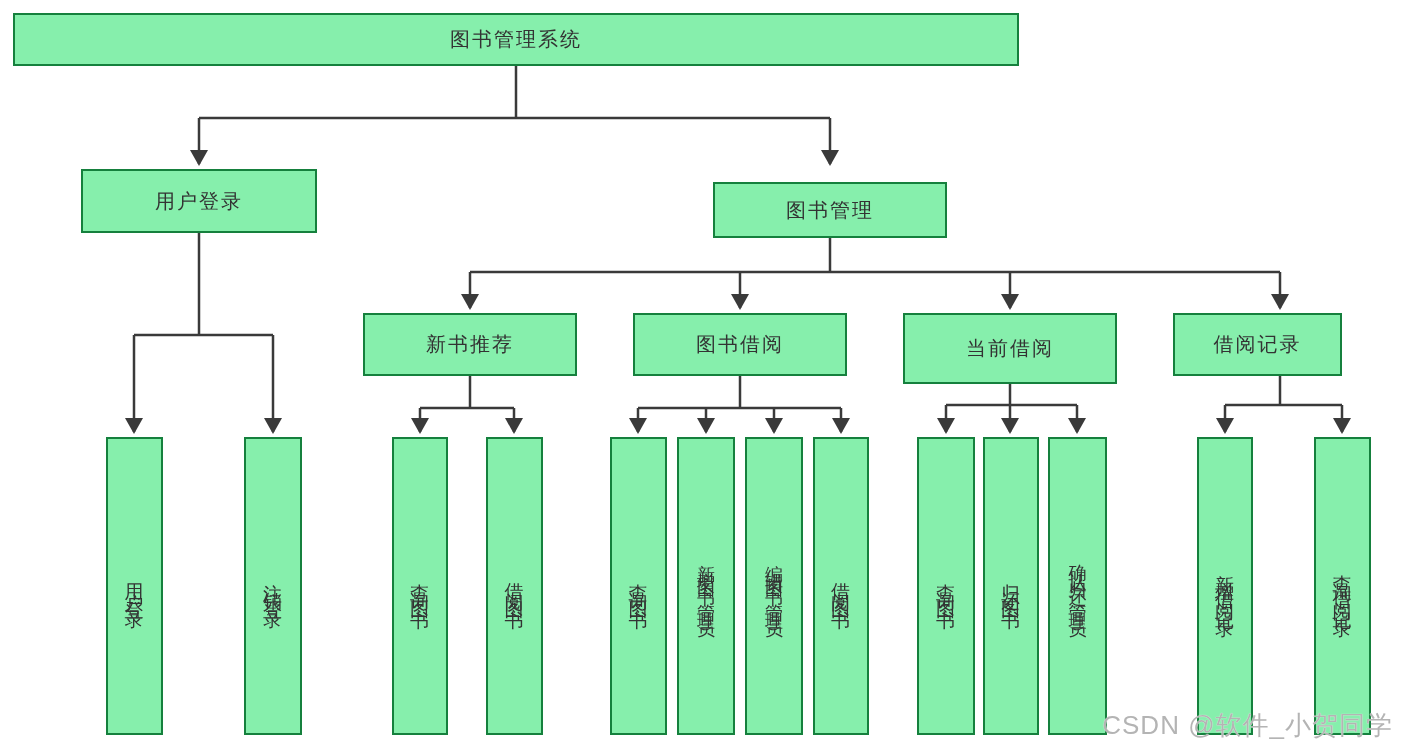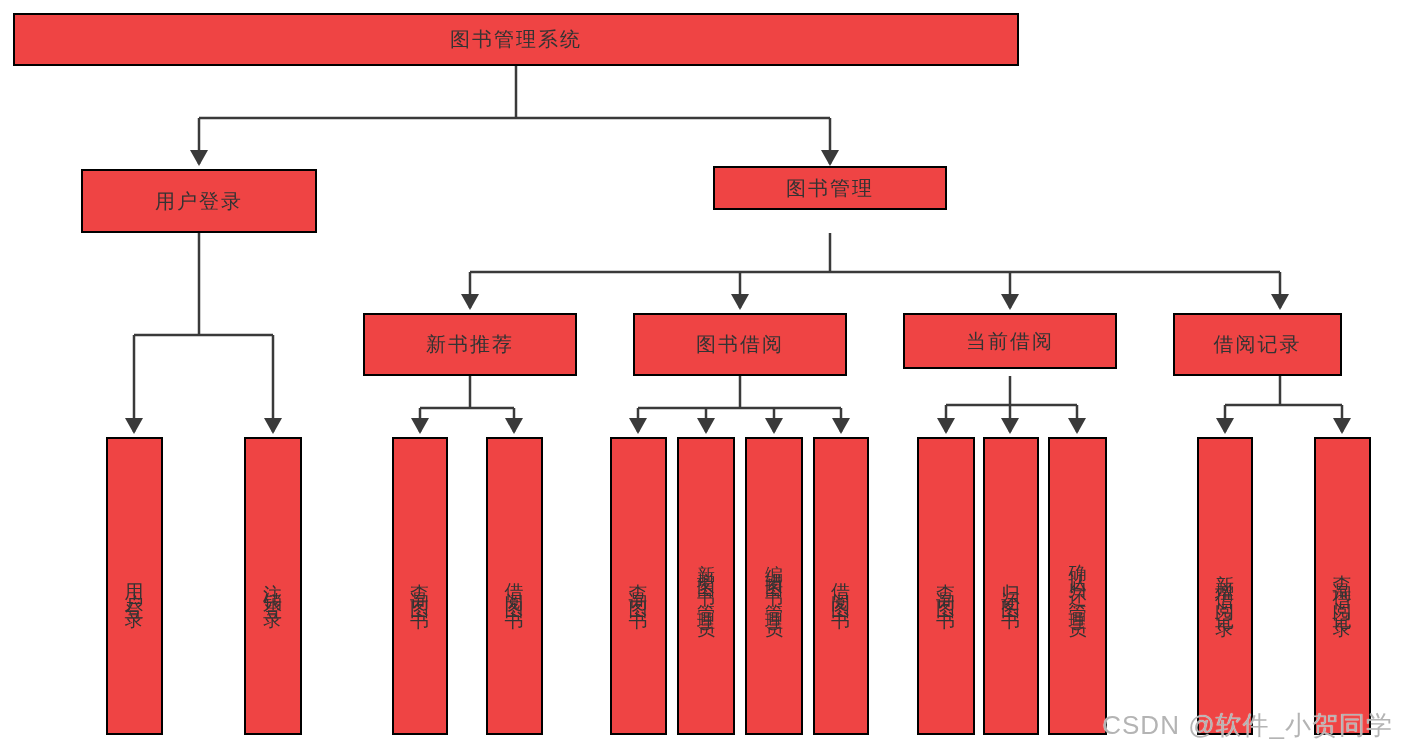--- a/index.html
+++ b/index.html
@@ -13,22 +13,22 @@
   }
   .wires {
     position: absolute;
     left: 0; top: 0;
     width: 1405px; height: 747px;
     z-index: 0;
   }
   .node {
     position: absolute;
     box-sizing: border-box;
-    background: #ef4444;
-    border: 2px solid #000000;
+    background: #86efac;
+    border: 2px solid #15803d;
     display: flex;
     align-items: center;
     justify-content: center;
     color: #333333;
     z-index: 1;
   }
   .hnode { font-size: 20px; letter-spacing: 2px; }
   .vnode { border-width: 2.5px; }
   .vnode .vtext {
     writing-mode: vertical-rl;
@@ -102,25 +102,25 @@
       <path d="M1280,376 L1280,405"></path>
       <path d="M1225,405 L1342,405"></path>
       <path d="M1225,405 L1225,432" marker-end="url(#arrow)"></path>
       <path d="M1342,405 L1342,432" marker-end="url(#arrow)"></path>
     </g>
   </svg>
 
   <div class="node hnode" style="left:13px; top:13px; width:1006px; height:53px;">图书管理系统</div>
 
   <div class="node hnode" style="left:81px; top:169px; width:236px; height:64px;">用户登录</div>
-  <div class="node hnode" style="left:713px; top:166px; width:234px; height:44px;">图书管理</div>
+  <div class="node hnode" style="left:713px; top:182px; width:234px; height:56px;">图书管理</div>
 
   <div class="node hnode" style="left:363px; top:313px; width:214px; height:63px;">新书推荐</div>
   <div class="node hnode" style="left:633px; top:313px; width:214px; height:63px;">图书借阅</div>
-  <div class="node hnode" style="left:903px; top:313px; width:214px; height:56px;">当前借阅</div>
+  <div class="node hnode" style="left:903px; top:313px; width:214px; height:71px;">当前借阅</div>
   <div class="node hnode" style="left:1173px; top:313px; width:169px; height:63px;">借阅记录</div>
 
   <div class="node vnode" style="left:106px; top:437px; width:57px; height:298px;">
     <span class="vtext">用户登录</span>
   </div>
   <div class="node vnode" style="left:244px; top:437px; width:58px; height:298px;">
     <span class="vtext">注销登录</span>
   </div>
 
   <div class="node vnode" style="left:392px; top:437px; width:56px; height:298px;">

